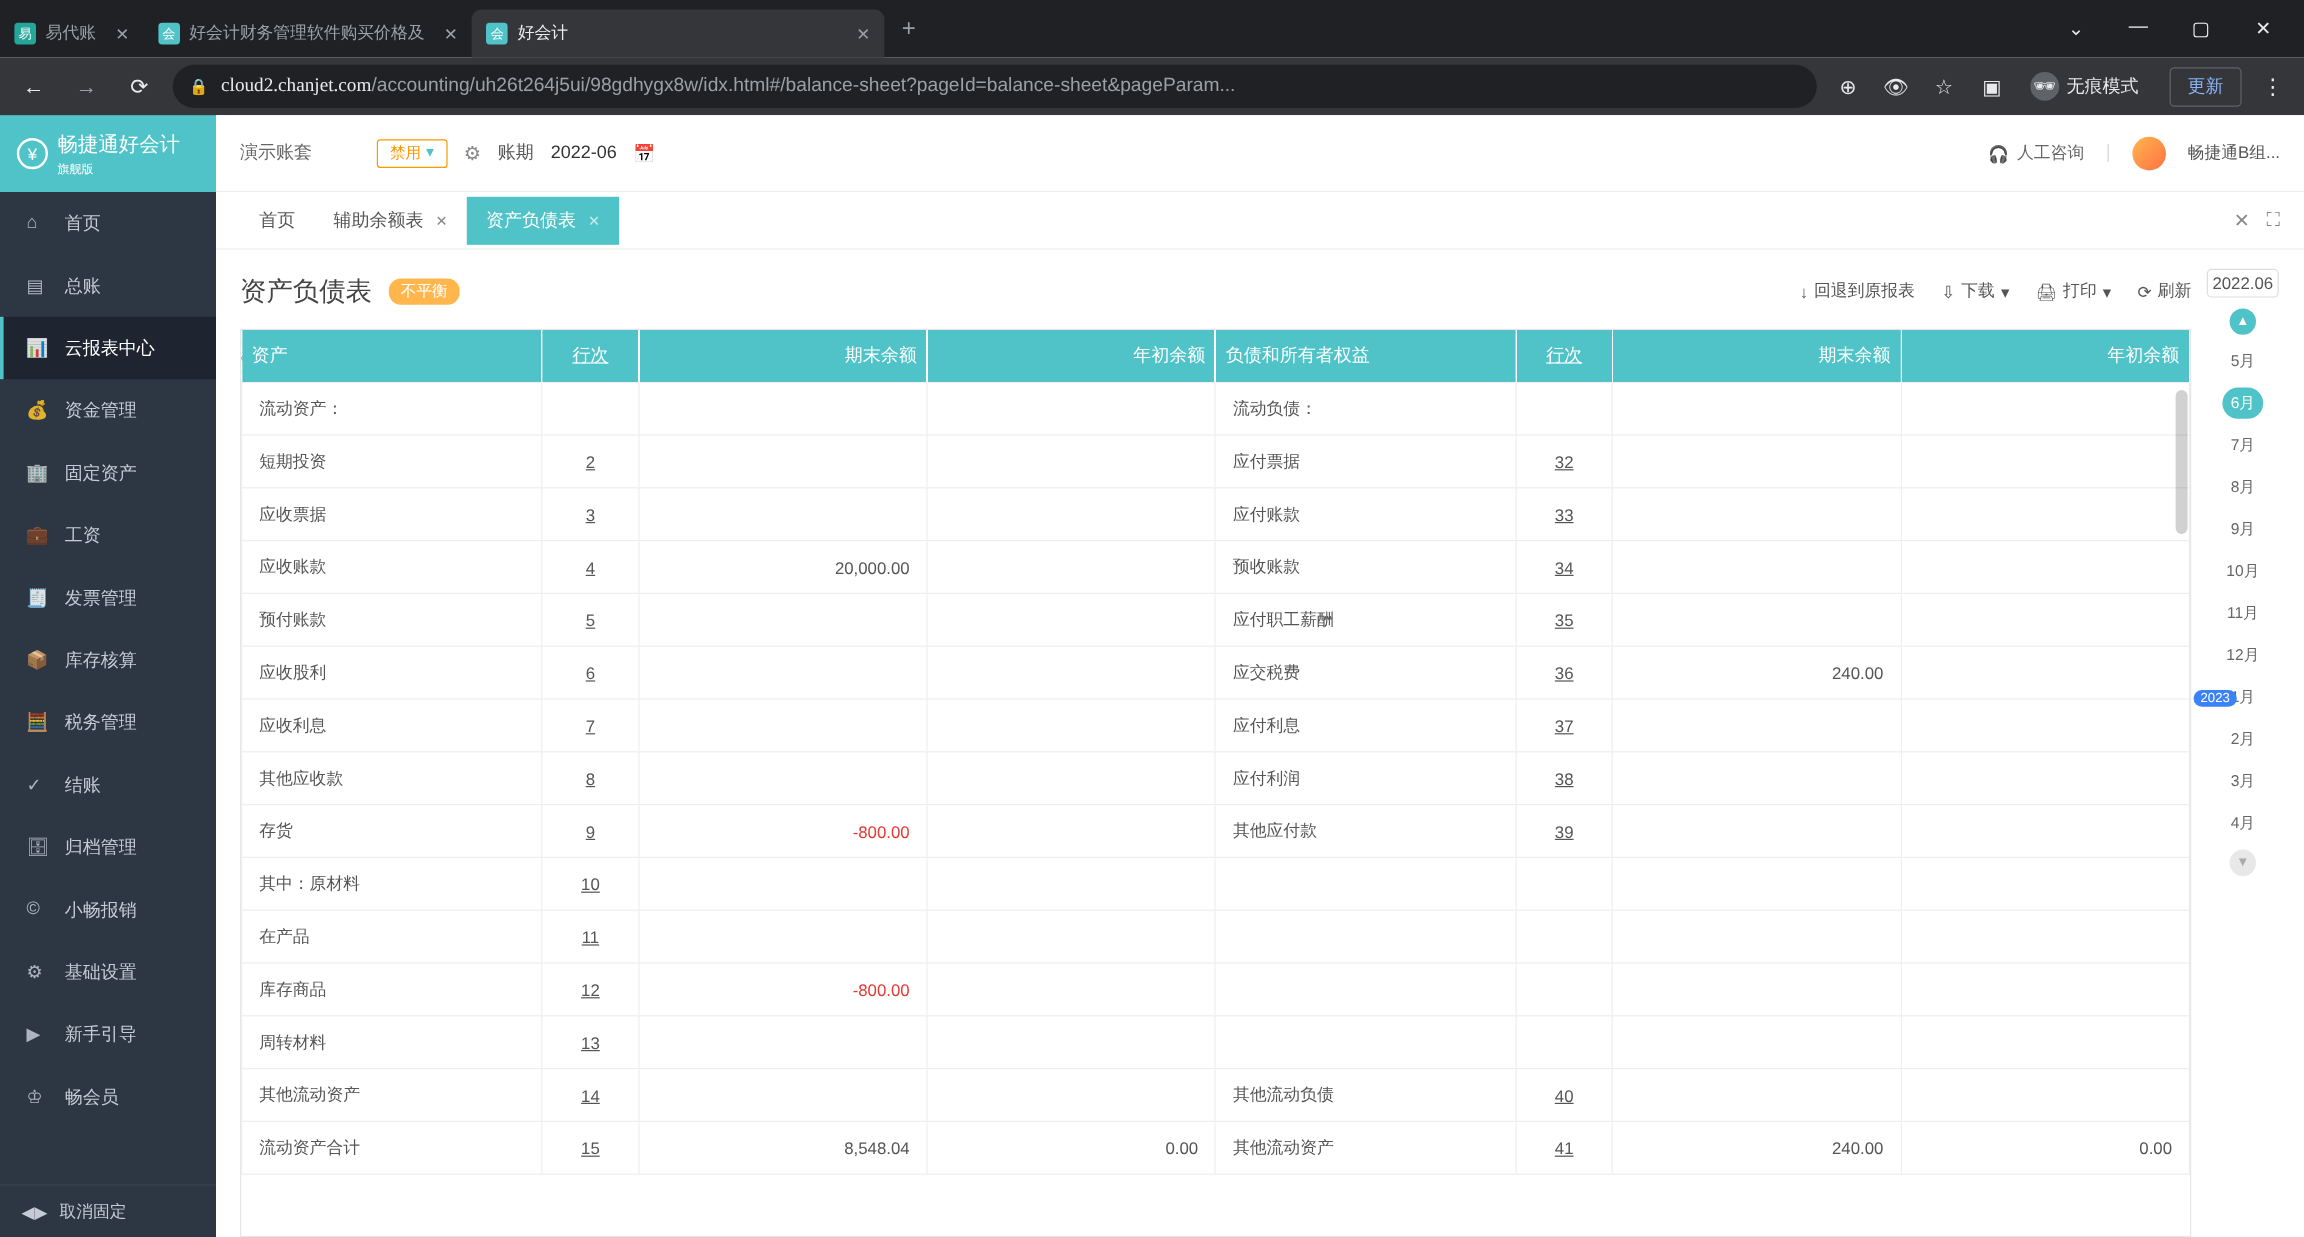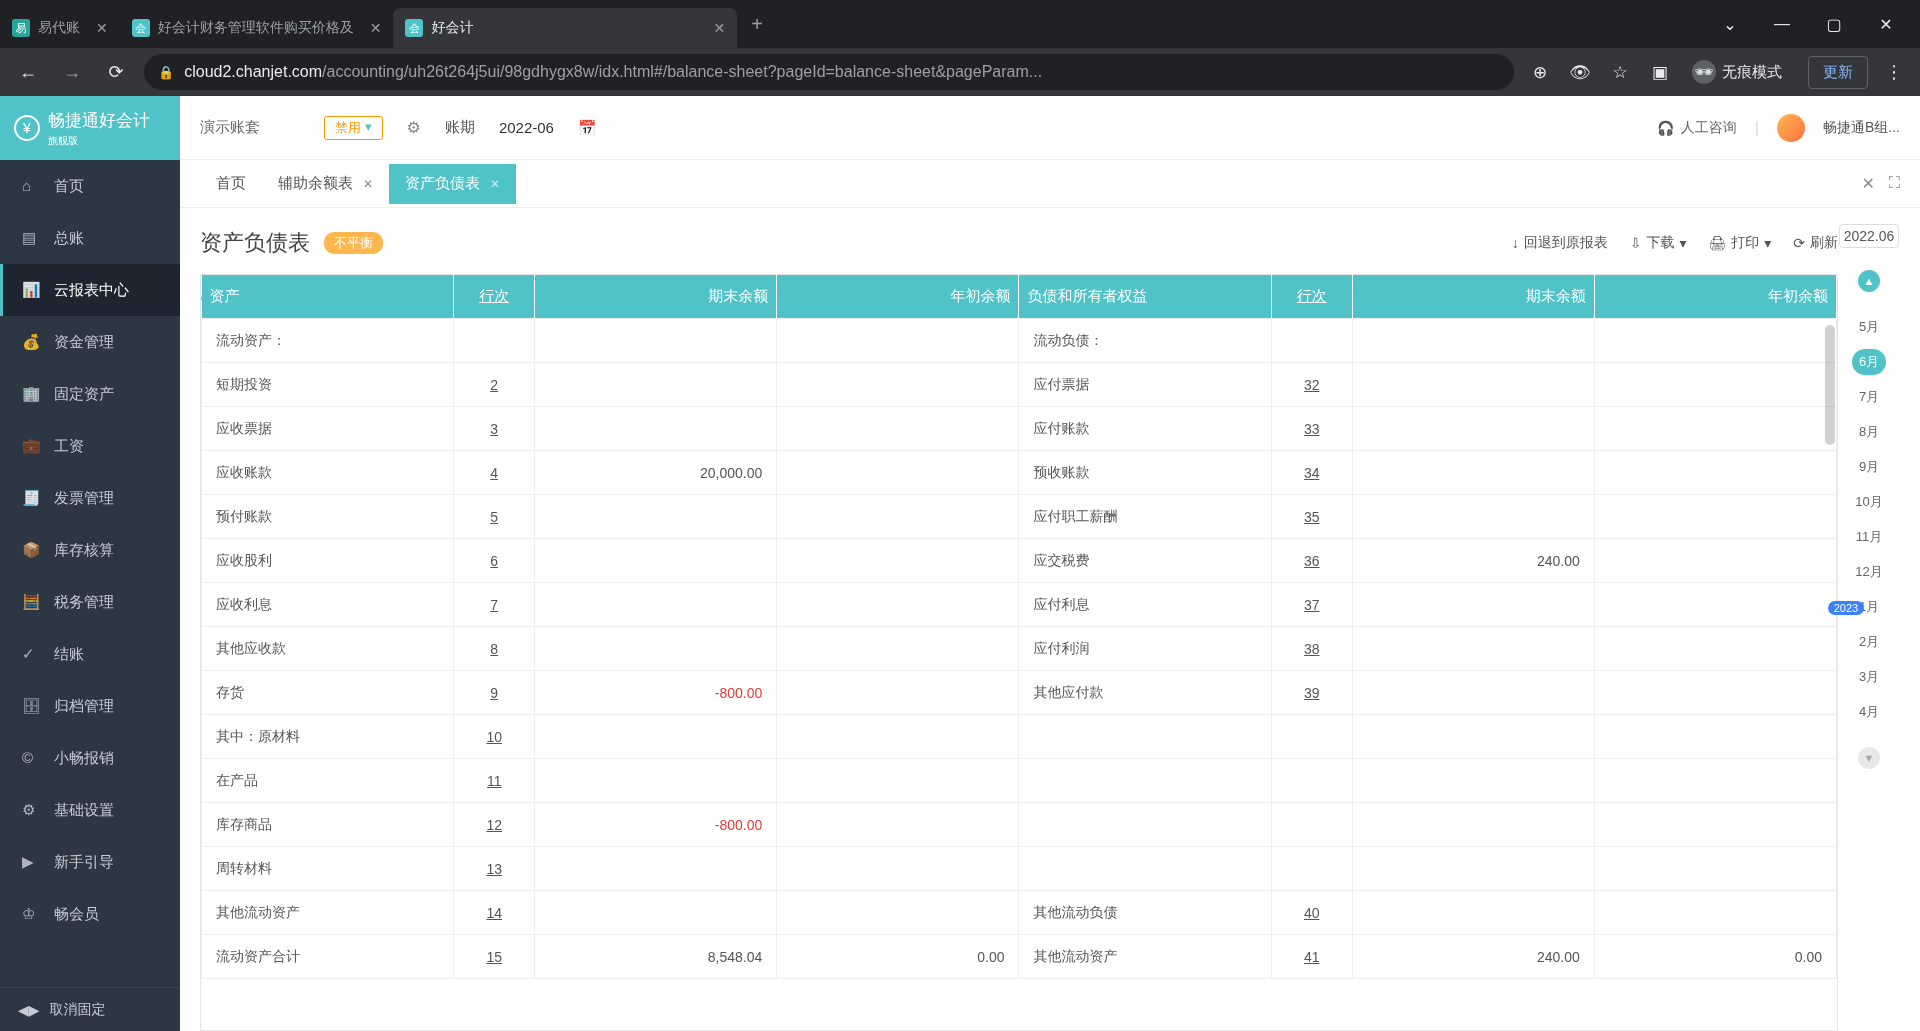--- a/index.html
+++ b/index.html
@@ -14,21 +14,21 @@
 .tab-close { margin-left: 16px; color: #9aa0a6; }
 .window-controls { margin-left: auto; display: flex; gap: 24px; padding-right: 20px; color: #e8eaed; }
 .window-btn { width: 28px; text-align: center; }
 
 .browser-toolbar { background: #35363a; height: 48px; display: flex; align-items: center; padding: 0 12px; gap: 12px; }
 .nav-btn { color: #9aa0a6; width: 32px; text-align: center; font-size: 18px; }
 .nav-btn.active { color: #e8eaed; }
 .url-bar { flex: 1; display: flex; align-items: center; background: #202124; border-radius: 20px; height: 36px; padding: 0 14px; }
 .url-bar .lock { color: #9aa0a6; margin-right: 10px; font-size: 13px; }
 .url-text { color: #9aa0a6; font-size: 16px; }
-.url-text .domain { color: #e8eaed; }
+.url-text .domain { color: #e8eaed; font-family: Liberation Serif, serif; }
 .toolbar-icon { color: #e8eaed; width: 28px; text-align: center; font-size: 17px; }
 .incognito-badge { display: flex; align-items: center; gap: 6px; color: #e8eaed; font-size: 15px; padding: 0 6px;}
 .incognito-icon { width:24px; height:24px; border-radius:50%; background:#5f6368; display:flex; align-items:center; justify-content:center; }
 .update-btn { color: #8ab4f8; border: 1px solid #5f6368; padding: 6px 14px; border-radius: 4px; font-size: 15px; margin-left: 8px; }
 .menu-dots { color: #e8eaed; width: 28px; text-align: center; font-size: 18px; }
 
 
 .app { display: flex; height: calc(1031px - 96px); }
 
 .sidebar { width: 180px; background: #2d3643; color: #c5ccd6; display: flex; flex-direction: column; flex-shrink: 0; }
@@ -37,21 +37,21 @@
 .brand-text { font-size: 17px; font-weight: 500; }
 .brand-sub { font-size: 10px; margin-top:2px; }
 .nav-item { height: 52px; display: flex; align-items: center; padding: 0 22px; font-size: 15px; gap: 14px; position: relative; }
 .nav-item.active { background: #1e2530; color: #fff; }
 .nav-item.active::before { content: ''; position: absolute; left: 0; top: 0; bottom: 0; width: 3px; background: #4fc3c7; }
 .nav-icon { width: 18px; height: 18px; opacity: 0.85; }
 .sidebar-footer { margin-top: auto; height: 44px; display: flex; align-items: center; padding: 0 18px; gap: 10px; font-size: 14px; color: #c5ccd6; border-top: 1px solid rgba(255,255,255,0.07);}
 
 .main { flex: 1; display: flex; flex-direction: column; background: #fff; }
 
-.topbar { height: 64px; display: flex; align-items: center; padding: 0 20px; border-bottom: 1px solid #eee; gap: 24px; }
+.topbar { height: 64px; display: flex; align-items: center; padding: 0 20px; border-bottom: 1px solid #eee; gap: 14px; }
 .account-name { color: #666; font-size: 15px; margin-right: 40px; }
 .status-pill { border: 1px solid #ff9800; color: #ff9800; padding: 2px 10px; border-radius: 3px; font-size: 13px; display:flex; align-items:flex-start; gap:4px;}
 .gear-btn { color: #888; font-size: 16px; }
 .period-label { color: #555; font-size: 15px; }
 .period-value { color: #333; font-size: 15px; }
 .cal-icon { color: #4fc3c7; font-size: 15px; }
 .topbar-right { margin-left: auto; display: flex; align-items: center; gap: 18px; }
 .help-link { color: #666; font-size: 14px; display:flex; align-items:center; gap:6px;}
 .user-avatar { width: 28px; height: 28px; border-radius: 50%; background: linear-gradient(135deg,#ffb74d,#ff7043); }
 .user-name { color: #555; font-size: 14px; }
@@ -74,21 +74,21 @@
 table { width: 100%; border-collapse: collapse; table-layout: fixed; }
 thead th { background: #4fc3c7; color: #fff; font-weight: 400; font-size: 15px; padding: 12px 8px; border-right: 1px solid rgba(255,255,255,0.3); position: sticky; top: 0; }
 tbody td { border: 1px solid #eee; padding: 10px 14px; font-size: 14px; color: #555; height: 44px; }
 .col-asset { width: 250px; text-align: left; }
 .col-row { width: 80px; text-align: center; text-decoration: underline; }
 .col-amt { width: 240px; text-align: right; }
 .neg { color: #e53935; }
 .scroll-handle { position: absolute; right: 2px; top: 50px; width: 10px; height: 120px; background: rgba(0,0,0,0.18); border-radius: 5px; }
 .table-arrow { position:absolute; top:12px; background:#fff; width:22px; height:22px; border-radius:50%; box-shadow:0 0 4px rgba(0,0,0,0.15); display:flex; align-items:center; justify-content:center; color:#999; font-size:12px;}
 
-.month-rail { width: 62px; flex-shrink: 0; display: flex; flex-direction: column; align-items: center; gap: 22px; padding-top: 4px; font-size: 13px; color: #666; margin-left: 0; }
+.month-rail { width: 62px; flex-shrink: 0; display: flex; flex-direction: column; align-items: center; gap: 9px; padding-top: 4px; font-size: 13px; color: #666; margin-left: 12px; }
 .year-badge { background: #fff; border:1px solid #ddd; border-radius:4px; padding: 3px 4px; font-size: 14px; color:#555; }
 .rail-btn { width: 22px; height: 22px; border-radius: 50%; background: #4fc3c7; color: #fff; display: flex; align-items: center; justify-content: center; font-size: 11px; }
 .rail-btn.down { background:#e8e8e8; color:#aaa; }
 .month-item { width: 34px; height: 26px; display: flex; align-items: center; justify-content: center; border-radius: 13px; }
 .month-item.active { background: #4fc3c7; color: #fff; }
 .year-pill { background: #3b82f6; color: #fff; font-size: 11px; padding: 1px 6px; border-radius: 8px; position: absolute; margin-left: -46px; margin-top: 2px; }
 </style>
 </head>
 <body>
 

